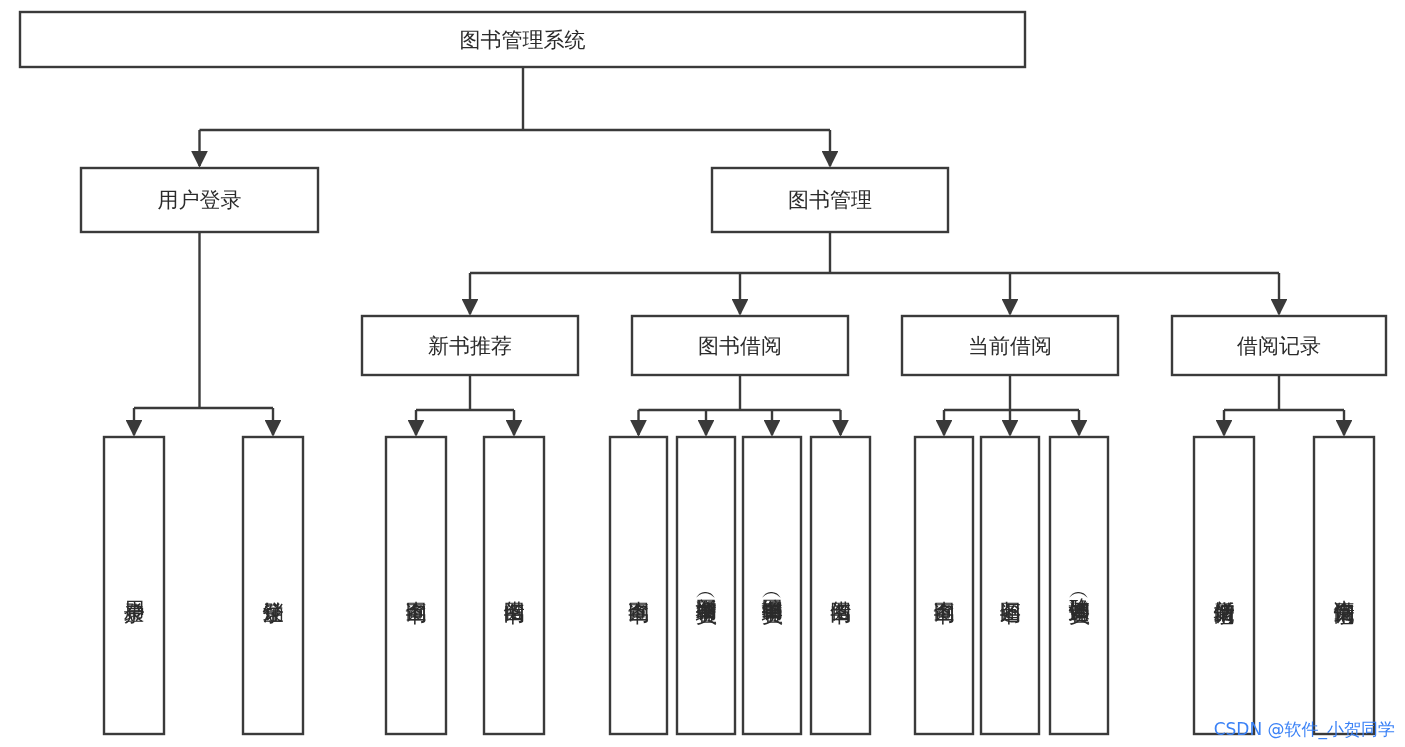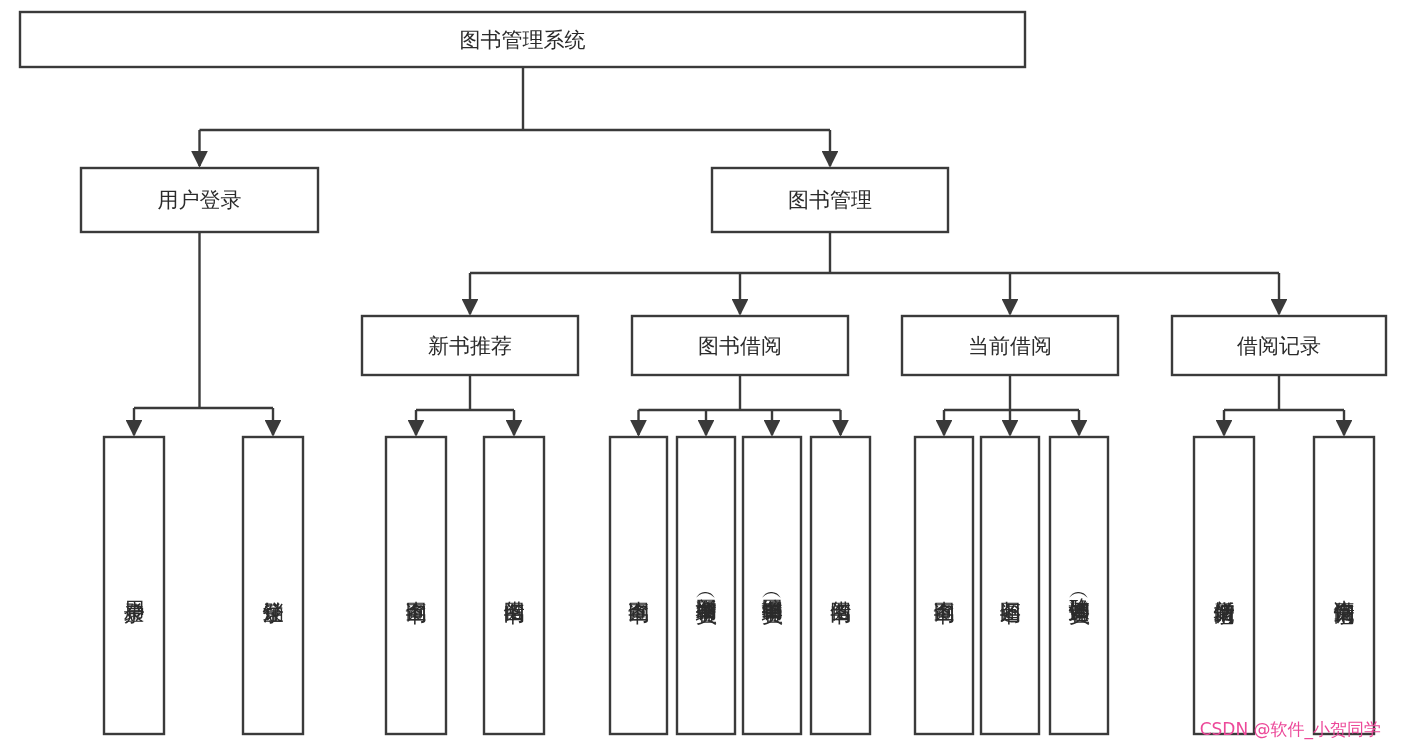--- a/index.html
+++ b/index.html
@@ -16,23 +16,23 @@
   .leaf-fo{overflow:visible;}
   .leaf-vert{
      width:100%;height:100%;
      display:flex;align-items:center;justify-content:center;
      writing-mode:vertical-rl;text-orientation:upright;
      font-family:"DejaVu Sans","Liberation Sans",sans-serif;
      font-size:21px;color:#2b2b2b;line-height:1.06;
      letter-spacing:1px;white-space:nowrap;
   }
   .watermark{
-     position:absolute;right:24px;bottom:6px;
+     position:absolute;right:10px;bottom:6px;
      font-family:"DejaVu Sans","Liberation Sans",sans-serif;
-     font-size:17px;color:#ec4899;white-space:nowrap;
+     font-size:17px;color:#3b82f6;white-space:nowrap;
      pointer-events:none;
   }
 </style>
 </head>
 <body>
 
 <div id="stage">
 
   <svg id="tree-svg" viewBox="0 0 1405 747">
     <defs>

